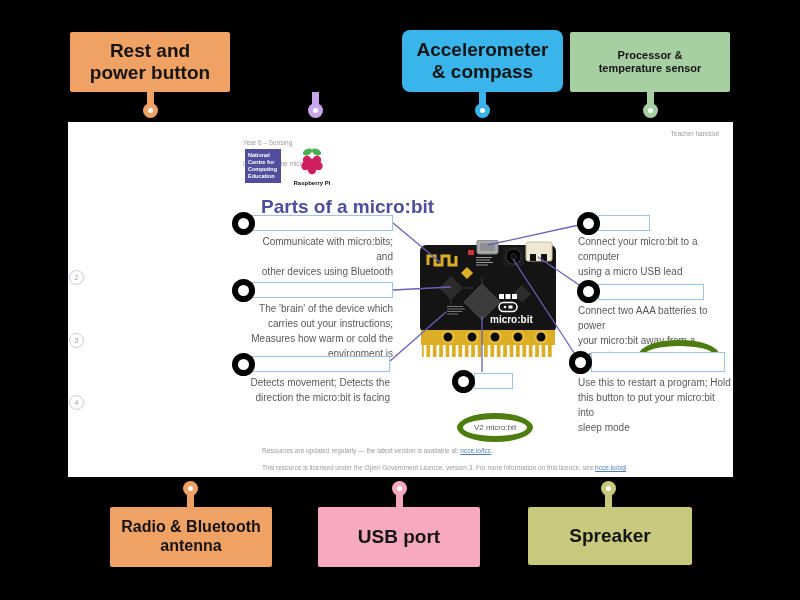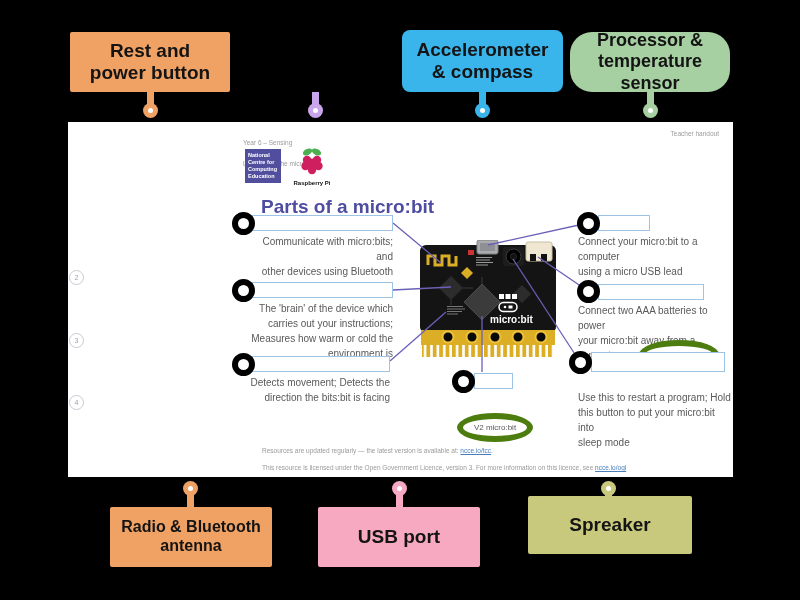--- a/index.html
+++ b/index.html
@@ -4,21 +4,21 @@
 <style>
   html,body{margin:0;padding:0;background:#000;}
   #stage{position:relative;width:800px;height:600px;background:#000;overflow:hidden;
          font-family:"Liberation Sans",sans-serif;}
   .pre{white-space:pre-line;}
 
   
   .lbl{position:absolute;display:flex;align-items:center;justify-content:center;
        text-align:center;font-weight:bold;color:#141414;border-radius:2px;
        white-space:pre-line;line-height:1.18;}
-  .f19{font-size:19px;} .f15{font-size:18px;border-radius:22px;} .f16{font-size:16px;}
+  .f19{font-size:19px;} .f15{font-size:11px;} .f16{font-size:16px;}
   .c-orange{background:#f0a164;} .c-purple{background:#c9a5ec;} .c-blue{background:#3ab5ec;}
   .c-green{background:#a7d0a2;} .c-pink{background:#f8a9c2;} .c-olive{background:#c9c97d;}
   .stem{position:absolute;width:7px;}
   .dot{position:absolute;width:15px;height:15px;border-radius:50%;}
   .dot::after{content:"";position:absolute;left:5px;top:5px;width:5px;height:5px;
               border-radius:50%;background:#fff;}
 
   
   #doc{position:absolute;left:68px;top:122px;width:665px;height:355px;background:#fff;}
   .hdr{position:absolute;font-size:6.5px;line-height:1.6;color:#9b9b9b;}
@@ -173,54 +173,54 @@
     <div class="target" style="left:164px;top:157px;"></div>
     <div class="slot" style="left:184px;top:160px;width:141px;height:16px;"></div>
     <div class="ctext pre t-r" style="left:175px;top:179px;width:150px;">The 'brain' of the device which
 carries out your instructions;
 Measures how warm or cold the
 environment is</div>
 
     <div class="target" style="left:164px;top:231px;"></div>
     <div class="slot" style="left:184px;top:234px;width:138px;height:16px;"></div>
     <div class="ctext pre t-r" style="left:172px;top:253px;width:150px;">Detects movement; Detects the
-direction the bits:bit is facing</div>
+direction the micro:bit is facing</div>
 
     <div class="target" style="left:384px;top:248px;"></div>
     <div class="slot" style="left:406px;top:251px;width:39px;height:16px;"></div>
     <div class="v2" style="left:389px;top:291px;width:64px;height:17px;">V2 micro:bit</div>
 
     <div class="target" style="left:509px;top:90px;"></div>
     <div class="slot" style="left:530px;top:93px;width:52px;height:16px;"></div>
     <div class="ctext pre" style="left:510px;top:112px;width:155px;">Connect your micro:bit to a computer
 using a micro USB lead</div>
 
     <div class="target" style="left:509px;top:158px;"></div>
     <div class="slot" style="left:530px;top:162px;width:106px;height:16px;"></div>
     <div class="ctext pre" style="left:510px;top:181px;width:150px;">Connect two AAA batteries to power
 your micro:bit away from a
 computer</div>
     <div class="v2" style="left:571px;top:218px;width:68px;height:17px;">V2 micro:bit</div>
 
     <div class="target" style="left:501px;top:229px;"></div>
     <div class="slot" style="left:523px;top:230px;width:134px;height:20px;"></div>
-    <div class="ctext pre" style="left:510px;top:268px;width:155px;">Use this to restart a program; Hold
+    <div class="ctext pre" style="left:510px;top:253px;width:155px;">Use this to restart a program; Hold
 this button to put your micro:bit into
 sleep mode</div>
 
     <div class="foot" style="left:194px;top:325px;"><span>Resources are updated regularly — the latest version is available at: </span><span class="lnk">ncce.io/tcc</span><span>.</span></div>
     <div class="foot" style="left:194px;top:342px;"><span>This resource is licensed under the Open Government Licence, version 3. For more information on this licence, see </span><span class="lnk">ncce.io/ogl</span></div>
   </div>
 
   <div class="dot c-orange" style="left:183px;top:481px;"></div>
   <div class="stem c-orange" style="left:187px;top:494px;height:14px;"></div>
   <div class="lbl c-orange f16" style="left:110px;top:507px;width:162px;height:60px;">Radio &amp; Bluetooth
 antenna</div>
 
   <div class="dot c-pink" style="left:392px;top:481px;"></div>
   <div class="stem c-pink" style="left:396px;top:494px;height:14px;"></div>
   <div class="lbl c-pink f19" style="left:318px;top:507px;width:162px;height:60px;">USB port</div>
 
   <div class="dot c-olive" style="left:601px;top:481px;"></div>
   <div class="stem c-olive" style="left:605px;top:494px;height:14px;"></div>
-  <div class="lbl c-olive f19" style="left:528px;top:496px;width:164px;height:58px;">Spreaker</div>
+  <div class="lbl c-olive f19" style="left:528px;top:507px;width:164px;height:58px;">Spreaker</div>
 
 </div>
 
 </body></html>

